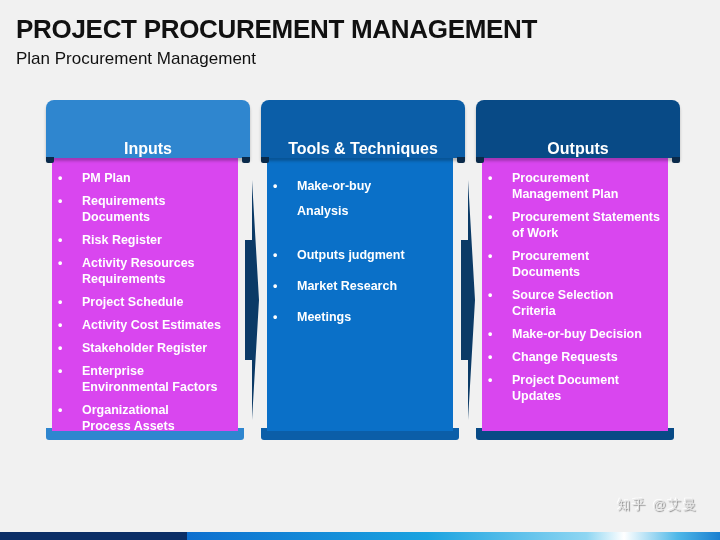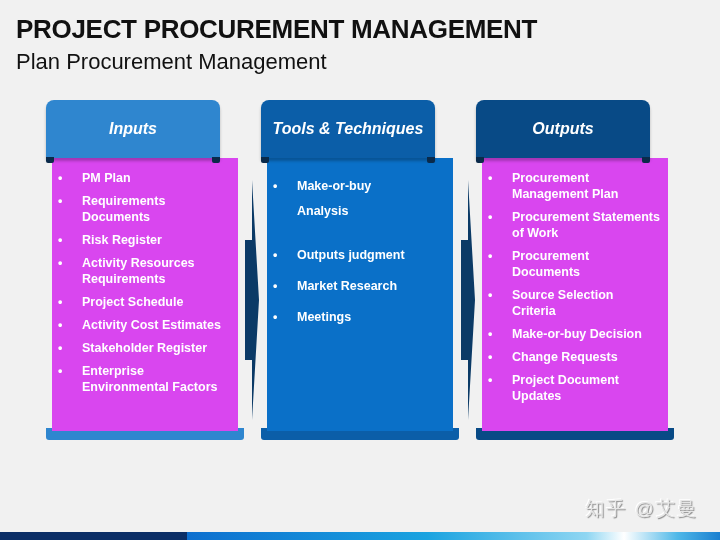--- a/index.html
+++ b/index.html
@@ -7,31 +7,30 @@
     width:720px; height:540px; position:relative; overflow:hidden;
     background:#f1f1f1;
     font-family:"Liberation Sans", "DejaVu Sans", sans-serif;
   }
   .title {
     position:absolute; left:16px; top:14px;
     font-size:26px; font-weight:bold; color:#111; letter-spacing:-0.3px;
   }
   .subtitle {
     position:absolute; left:16px; top:49px;
-    font-size:22px; color:#111;
+    font-size:17px; color:#111;
   }
   .col { position:absolute; top:100px; width:198px; height:340px; }
   .col-head {
-    position:absolute; left:0; top:0; width:174px; height:58px;
+    position:absolute; left:0; top:0; width:204px; height:58px;
     border-radius:8px 8px 0 0;
-    display:flex; align-items:center; justify-content:center;
+    display:flex; align-items:flex-end; justify-content:center;
     color:#fff; font-weight:bold; font-size:16px;
     box-shadow:0 3px 3px rgba(0,0,0,0.25);
     z-index:2;
-    font-style:italic;
   }
   .col-head::before, .col-head::after {
     content:""; position:absolute; bottom:-5px; width:8px; height:6px;
     background:#0a2a4a; border-radius:0 0 2px 2px;
   }
   .col-head::before { left:0; }
   .col-head::after { right:0; }
   .col-body {
     position:absolute; left:6px; top:58px; width:186px; height:273px;
     padding-top:12px; box-sizing:border-box; z-index:1;
@@ -46,21 +45,21 @@
     font-size:12.5px; font-weight:bold; line-height:16px;
     margin-bottom:7px;
   }
   ul.items li::before {
     content:"•"; position:absolute; left:6px; top:0; color:#fff;
   }
   .tools ul.items li { margin-bottom:15px; }
   .tools ul.items li.tall { line-height:25px; margin-bottom:23px; }
   .arrow { position:absolute; top:180px; width:14px; height:240px; }
   .watermark {
-    position:absolute; right:22px; top:496px; font-size:19px;
+    position:absolute; right:22px; top:496px; font-size:13px;
     color:#e6e6e6; letter-spacing:2px;
     text-shadow:1px 1px 1px #8a8a8a, -1px -1px 0 #ffffff;
   }
   .bottom-bar { position:absolute; left:0; top:532px; width:720px; height:8px; display:flex; }
   .bottom-bar .dark { width:187px; height:8px; background:#0b2e66; }
   .bottom-bar .grad { flex:1; height:8px;
     background:linear-gradient(90deg,#0d6fcf 0%,#1aa3e0 45%,#8fd6f2 75%,#ffffff 82%,#4fb8e8 92%,#1a7fd0 100%); }
 </style>
 </head>
 <body>
@@ -75,20 +74,21 @@
   <div class="col-body" style="background:#d946ef;">
     <ul class="items">
       <li>PM Plan</li>
       <li>Requirements Documents</li>
       <li>Risk Register</li>
       <li style="padding-right:20px;">Activity Resources Requirements</li>
       <li>Project Schedule</li>
       <li>Activity Cost Estimates</li>
       <li>Stakeholder Register</li>
       <li>Enterprise Environmental Factors</li>
+      <li style="padding-right:30px;">Organizational Process Assets</li>
     </ul>
   </div>
   <div class="col-foot" style="background:#2f86cf;"></div>
 </div>
 
 <svg class="arrow" style="left:245px;" viewBox="0 0 14 240">
   <polygon points="7,0 14,120 7,240 7,180 0,180 0,60 7,60" fill="#0b3a66"></polygon>
 </svg>
 
 <div class="col tools" style="left:261px;">

